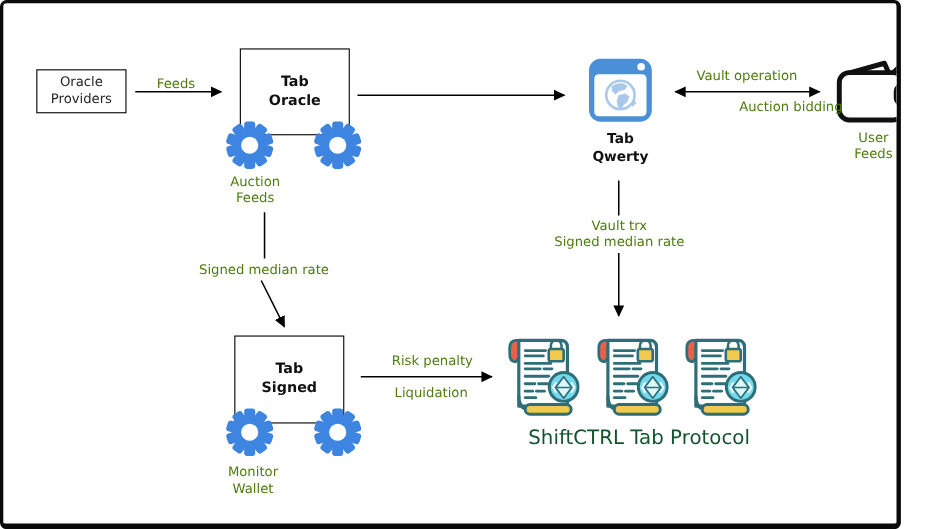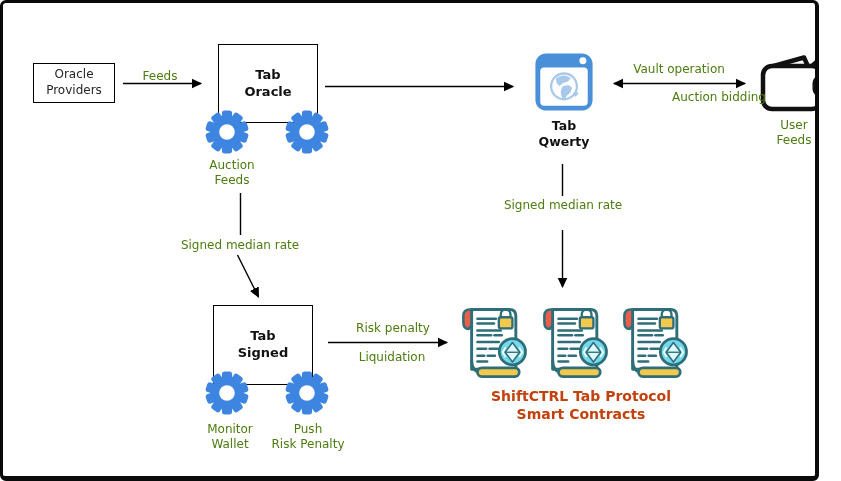--- a/index.html
+++ b/index.html
@@ -8,21 +8,21 @@
     background:#fff;border:solid #0a0a0a;border-width:3px 4px 5px 3px;border-radius:6px;
     font-family:"DejaVu Sans","Liberation Sans",sans-serif;color:#252525;overflow:hidden;
   }
   .abs{position:absolute;}
   .lbl{
     position:absolute;transform:translateX(-50%);text-align:center;
     font-size:12px;line-height:1.25;color:#4d7c0f;white-space:nowrap;
   }
   .lbl span{display:block;}
   .lbl.bold{font-weight:bold;font-size:12.5px;color:#111;}
-  .lbl.big{font-weight:bold;font-size:14px;color:#c2410c;}
+  .lbl.big{font-weight:normal;font-size:18px;color:#14532d;}
   .node-box{
     position:absolute;box-sizing:border-box;border:1px solid #000;background:#fff;
     display:flex;flex-direction:column;align-items:center;justify-content:center;
     text-align:center;line-height:1.3;
   }
   .node-box span{display:block;}
   .node-box.title{font-weight:bold;font-size:13px;color:#111;}
   .node-box.plain{font-weight:normal;font-size:12px;color:#252525;}
   svg.icon{position:absolute;overflow:visible;}
 </style>
@@ -174,20 +174,21 @@
 
   <div class="lbl" style="left:676px;top:59px">
     <span>Vault operation</span>
   </div>
 
   <div class="lbl" style="left:716px;top:87px">
     <span>Auction bidding</span>
   </div>
 
   <div class="lbl" style="left:560px;top:195px">
+    <span>Vault trx</span>
     <span>Signed median rate</span>
   </div>
 
   <div class="lbl" style="left:237px;top:235px">
     <span>Signed median rate</span>
   </div>
 
   <div class="lbl" style="left:390px;top:318px">
     <span>Risk penalty</span>
   </div>
@@ -200,33 +201,28 @@
     <span>Auction</span>
     <span>Feeds</span>
   </div>
 
 
   <div class="lbl" style="left:227px;top:419px">
     <span>Monitor</span>
     <span>Wallet</span>
   </div>
 
-  <div class="lbl" style="left:305px;top:419px">
-    <span>Push</span>
-    <span>Risk Penalty</span>
-  </div>
 
   <div class="lbl bold" style="left:561px;top:115px">
     <span>Tab</span>
     <span>Qwerty</span>
   </div>
 
   <div class="lbl" style="left:791px;top:115px">
     <span>User</span>
     <span>Feeds</span>
   </div>
 
   <div class="lbl big" style="left:578px;top:385px">
     <span>ShiftCTRL Tab Protocol</span>
-    <span>Smart Contracts</span>
   </div>
 
 </div>
 
 </body></html>

